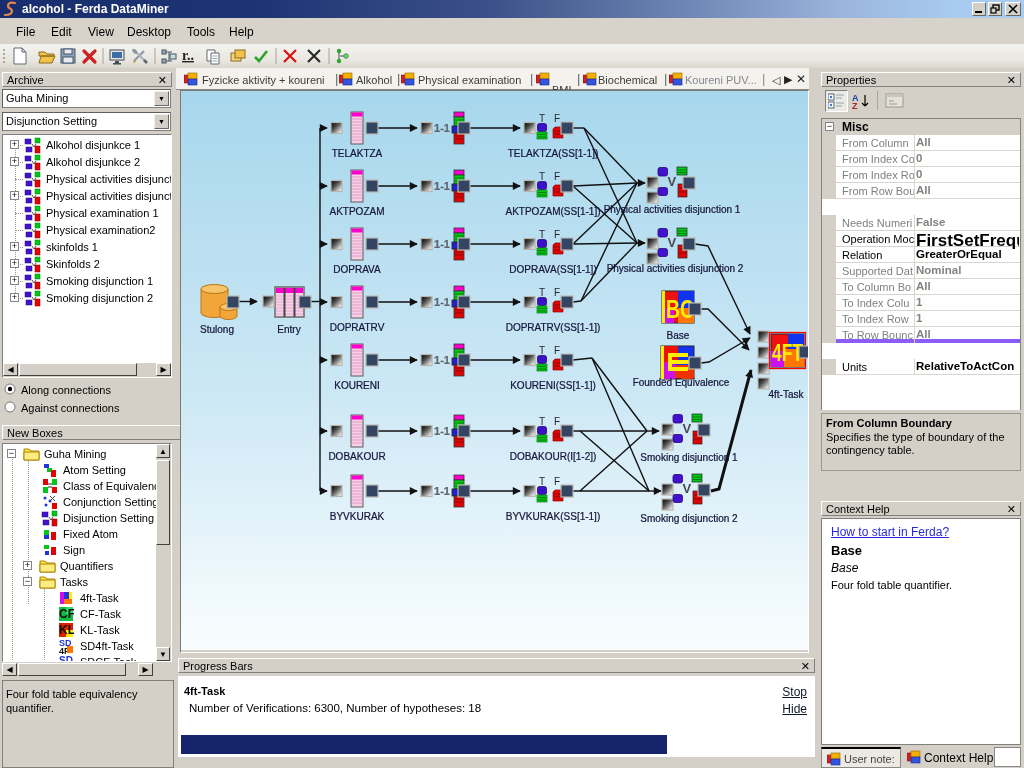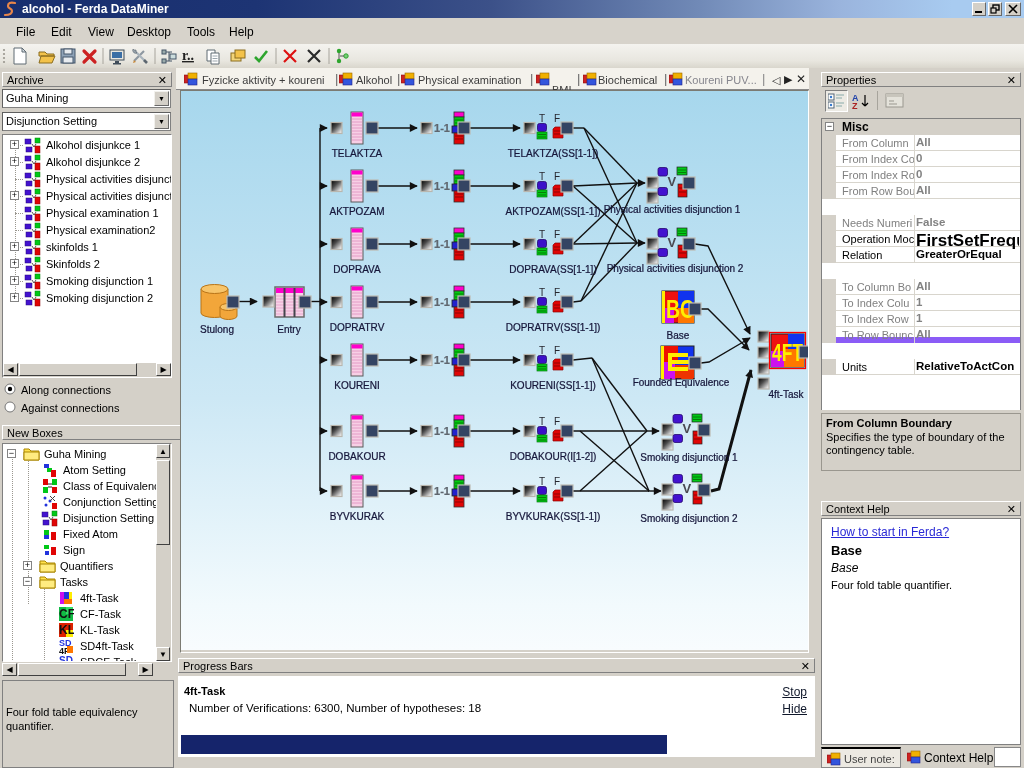--- a/index.html
+++ b/index.html
@@ -318,21 +318,21 @@
         <div class="sbtn" style="left:0;top:0;width:14px;height:14px;font-size:8px;line-height:13px">▲</div>
         <div class="thumb" style="left:0;top:16px;width:14px;height:85px"></div>
         <div class="sbtn" style="left:0;bottom:0;width:14px;height:14px;font-size:8px;line-height:13px">▼</div>
       </div>
     </div>
     <div class="sb abs" style="left:2px;top:595px;width:170px;height:14px">
       <div class="sbtn" style="left:0;top:0;width:15px;height:13px;font-size:8px;line-height:12px">◀</div>
       <div class="thumb" style="left:16px;top:0;width:108px;height:13px"></div>
       <div class="sbtn" style="left:136px;top:0;width:15px;height:13px;font-size:8px;line-height:12px">▶</div>
     </div>
-    <div class="abs sunken" style="left:2px;top:612px;width:172px;height:88px;border-color:#808080;background:#d4d0c8;padding:24px 3px 0;color:#000;line-height:14px">Four fold table equivalency quantifier.</div>
+    <div class="abs sunken" style="left:2px;top:612px;width:172px;height:88px;border-color:#808080;background:#d4d0c8;padding:6px 3px 0;color:#000;line-height:14px">Four fold table equivalency quantifier.</div>
   </div>
 <div class="abs" style="left:176px;top:68px;width:642px;height:22px;background:#f4f2ec;border-bottom:1px solid #888">
     <svg class="abs" style="left:8px;top:4px" width="14" height="14">
       <use href="#i-tabbox"></use>
     </svg>
     <span class="abs" style="left:26px;top:6px;font-size:11px;color:#3c3c3c;white-space:nowrap">Fyzicke aktivity + koureni</span>
     <span class="abs" style="left:159px;top:3px;color:#666;font-size:13px">|</span>
     <svg class="abs" style="left:163px;top:4px" width="14" height="14">
       <use href="#i-tabbox"></use>
     </svg>
@@ -728,39 +728,45 @@
         <div class="abs" style="left:20px;top:2px;width:72px;overflow:hidden;white-space:nowrap;color:#000">Operation Moc</div>
         <div class="abs" style="left:92px;top:0;width:1px;height:16px;background:#d8d5cd"></div>
         <div class="abs" style="left:94px;top:0;width:103px;overflow:hidden;white-space:nowrap;font-weight:bold;font-size:17px;color:#000">FirstSetFrequencie</div>
       </div>
       <div class="abs" style="left:0;top:128px;width:198px;height:16px;border-bottom:1px solid #d8d5cd">
         <div class="abs" style="left:0;top:0;width:14px;height:16px;background:#d4d0c8"></div>
         <div class="abs" style="left:20px;top:2px;width:72px;overflow:hidden;white-space:nowrap;color:#000">Relation</div>
         <div class="abs" style="left:92px;top:0;width:1px;height:16px;background:#d8d5cd"></div>
         <div class="abs" style="left:94px;top:1px;width:103px;overflow:hidden;white-space:nowrap;font-weight:bold;font-size:11.5px;color:#000">GreaterOrEqual</div>
       </div>
+      <div class="abs" style="left:0;top:144px;width:198px;height:16px;border-bottom:1px solid #d8d5cd">
+        <div class="abs" style="left:0;top:0;width:14px;height:16px;background:#d4d0c8"></div>
+        <div class="abs" style="left:20px;top:2px;width:72px;overflow:hidden;white-space:nowrap;color:#808080">Supported Dat</div>
+        <div class="abs" style="left:92px;top:0;width:1px;height:16px;background:#d8d5cd"></div>
+        <div class="abs" style="left:94px;top:1px;width:103px;overflow:hidden;white-space:nowrap;font-weight:bold;font-size:11.5px;color:#828282">Nominal</div>
+      </div>
       <div class="abs" style="left:0;top:160px;width:198px;height:16px;border-bottom:1px solid #d8d5cd">
         <div class="abs" style="left:0;top:0;width:14px;height:16px;background:#d4d0c8"></div>
         <div class="abs" style="left:20px;top:2px;width:72px;overflow:hidden;white-space:nowrap;color:#808080">To Column Bo</div>
         <div class="abs" style="left:92px;top:0;width:1px;height:16px;background:#d8d5cd"></div>
         <div class="abs" style="left:94px;top:1px;width:103px;overflow:hidden;white-space:nowrap;font-weight:bold;font-size:11.5px;color:#828282">All</div>
       </div>
       <div class="abs" style="left:0;top:176px;width:198px;height:16px;border-bottom:1px solid #d8d5cd">
         <div class="abs" style="left:0;top:0;width:14px;height:16px;background:#d4d0c8"></div>
         <div class="abs" style="left:20px;top:2px;width:72px;overflow:hidden;white-space:nowrap;color:#808080">To Index Colu</div>
         <div class="abs" style="left:92px;top:0;width:1px;height:16px;background:#d8d5cd"></div>
         <div class="abs" style="left:94px;top:1px;width:103px;overflow:hidden;white-space:nowrap;font-weight:bold;font-size:11.5px;color:#828282">1</div>
       </div>
       <div class="abs" style="left:0;top:192px;width:198px;height:16px;border-bottom:1px solid #d8d5cd">
         <div class="abs" style="left:0;top:0;width:14px;height:16px;background:#d4d0c8"></div>
         <div class="abs" style="left:20px;top:2px;width:72px;overflow:hidden;white-space:nowrap;color:#808080">To Index Row</div>
         <div class="abs" style="left:92px;top:0;width:1px;height:16px;background:#d8d5cd"></div>
         <div class="abs" style="left:94px;top:1px;width:103px;overflow:hidden;white-space:nowrap;font-weight:bold;font-size:11.5px;color:#828282">1</div>
       </div>
-      <div class="abs" style="left:0;top:208px;width:198px;height:16px;border-bottom:6px solid #8b5cf6">
+      <div class="abs" style="left:0;top:208px;width:198px;height:16px;border-bottom:4px solid #8b5cf6">
         <div class="abs" style="left:0;top:0;width:14px;height:16px;background:#d4d0c8"></div>
         <div class="abs" style="left:20px;top:2px;width:72px;overflow:hidden;white-space:nowrap;color:#808080">To Row Bounc</div>
         <div class="abs" style="left:92px;top:0;width:1px;height:16px;background:#d8d5cd"></div>
         <div class="abs" style="left:94px;top:1px;width:103px;overflow:hidden;white-space:nowrap;font-weight:bold;font-size:11.5px;color:#828282">All</div>
       </div>
       <div class="abs" style="left:0;top:240px;width:198px;height:16px;border-bottom:1px solid #d8d5cd">
         <div class="abs" style="left:0;top:0;width:14px;height:16px;background:#d4d0c8"></div>
         <div class="abs" style="left:20px;top:2px;width:72px;overflow:hidden;white-space:nowrap;color:#000">Units</div>
         <div class="abs" style="left:92px;top:0;width:1px;height:16px;background:#d8d5cd"></div>
         <div class="abs" style="left:94px;top:1px;width:103px;overflow:hidden;white-space:nowrap;font-weight:bold;font-size:11.5px;color:#000">RelativeToActCon</div>

